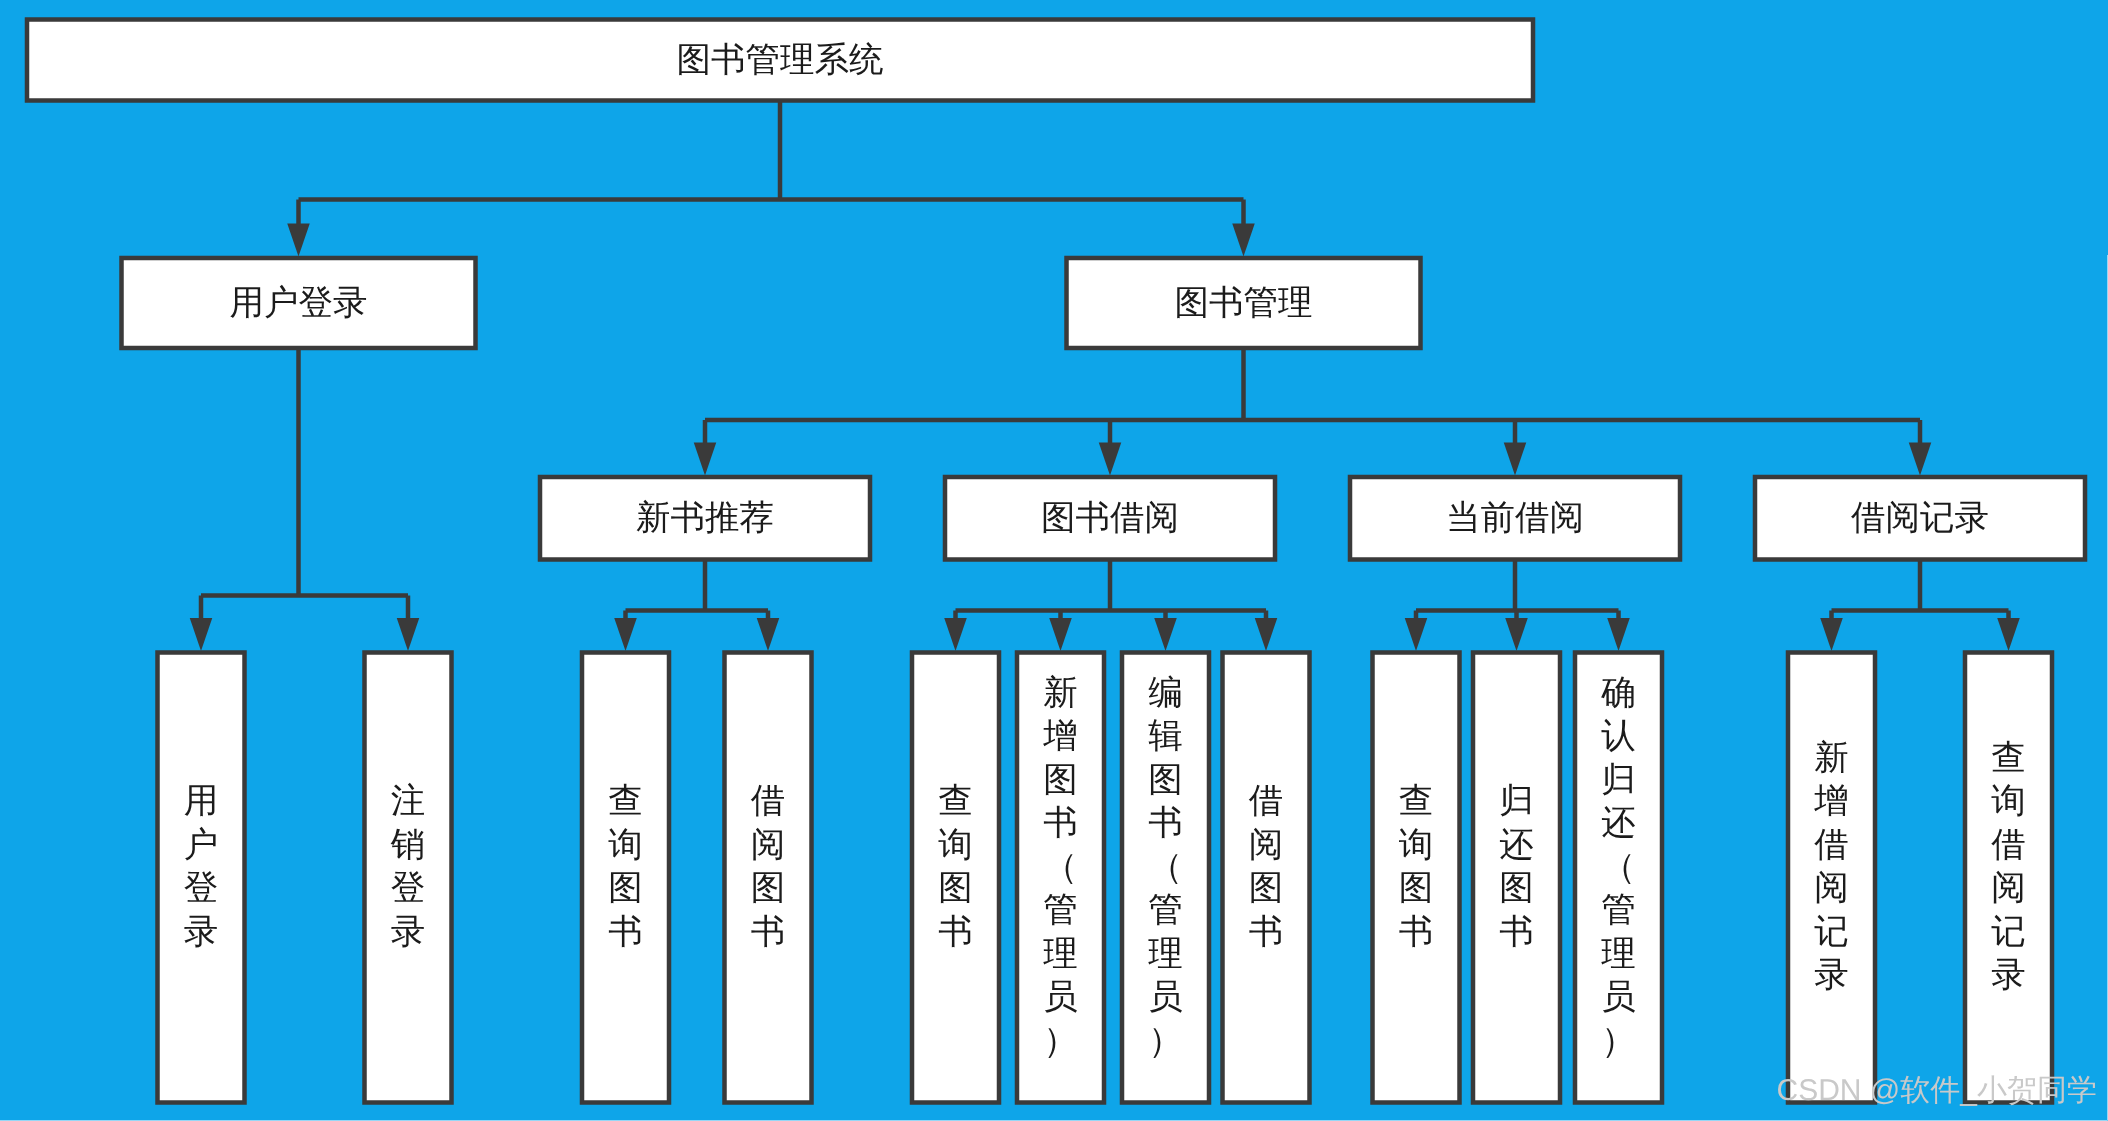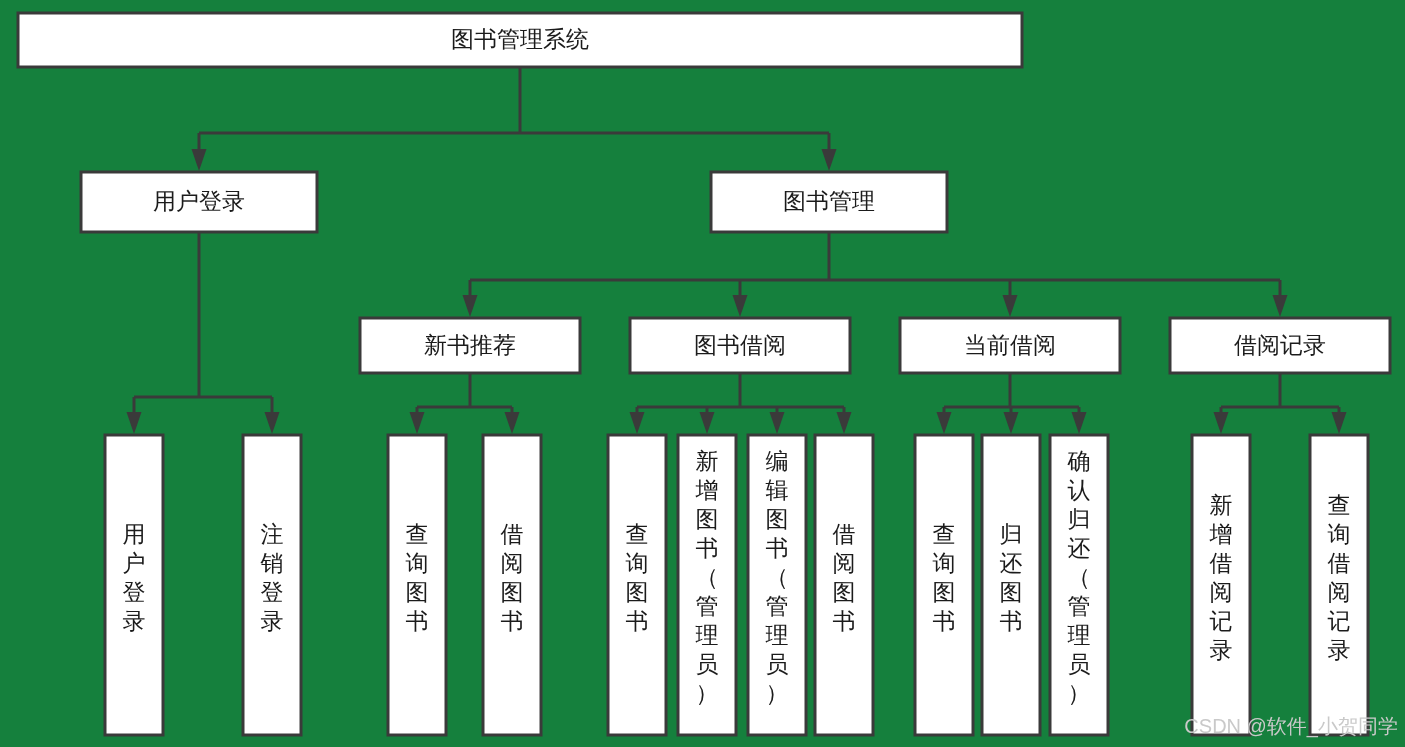--- a/index.html
+++ b/index.html
@@ -8,21 +8,21 @@
     padding: 0;
     background: #ffffff;
   }
   body {
     font-family: "Liberation Sans", "DejaVu Sans", sans-serif;
   }
   #diagram-root {
     position: relative;
     width: 1405px;
     height: 747px;
-    background: #15803d;
+    background: #0ea5e9;
     overflow: hidden;
   }
   svg.diagram-canvas {
     position: absolute;
     left: 0;
     top: 0;
     width: 1405px;
     height: 747px;
     display: block;
   }

